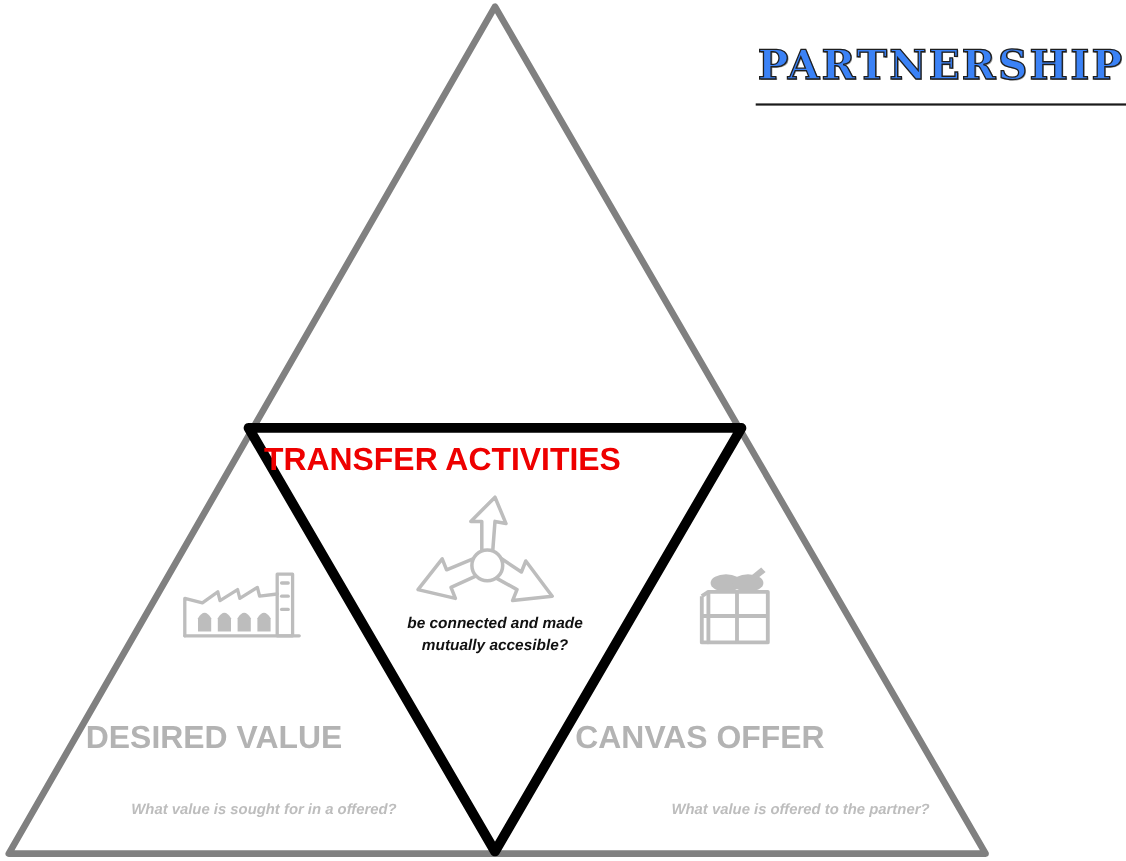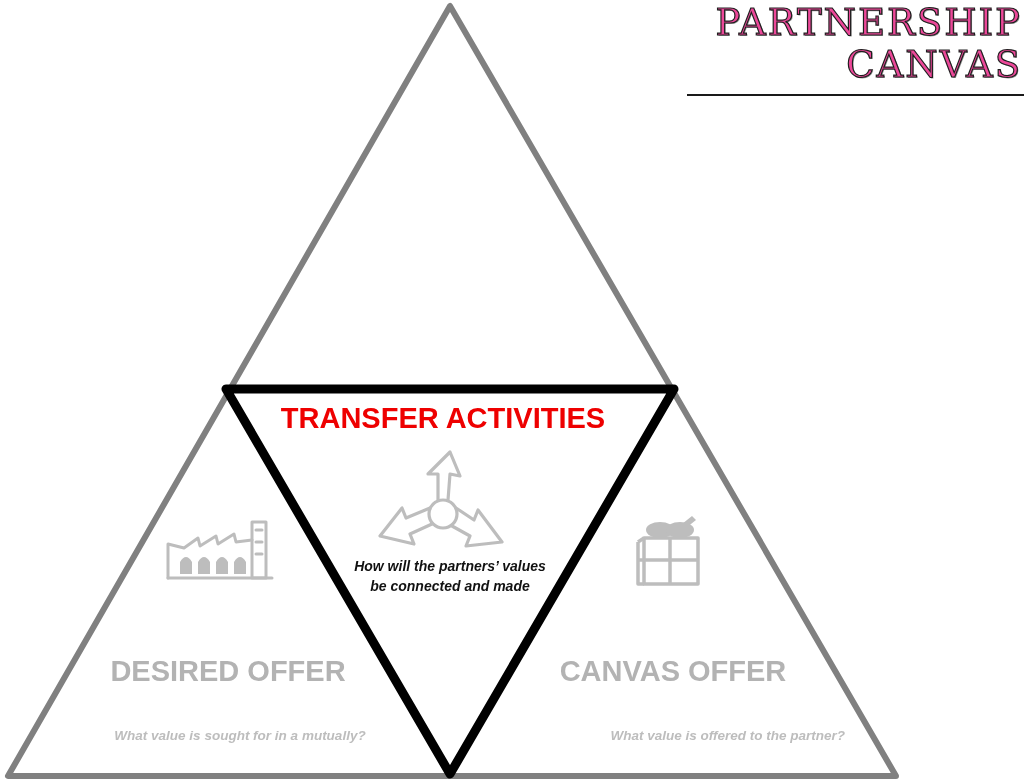--- a/index.html
+++ b/index.html
@@ -23,42 +23,42 @@
     }
     .title-block {
       position: absolute;
       right: 2px;
       top: 2px;
       width: 336px;
       text-align: right;
     }
     .title-line {
       font-family: "DejaVu Serif", "Liberation Serif", serif;
-      font-weight: normal;
+      font-weight: bold;
       font-size: 37px;
       line-height: 42px;
       letter-spacing: 2px;
-      color: #ec4899;
+      color: #3b82f6;
       -webkit-text-stroke: 1.2px #1e1e1e;
       text-shadow: 1px 1px 0 #9a9a9a;
       white-space: nowrap;
+      margin-top: 36px;
     }
     .title-underline {
       position: absolute;
       left: 687px;
       top: 94px;
       width: 337px;
       height: 2px;
       background: #1a1a1a;
     }
     .section-heading {
       position: absolute;
       font-weight: bold;
       white-space: nowrap;
-      text-align: center;
     }
     .transfer-heading {
       left: 240px;
       top: 402px;
       width: 406px;
       font-size: 29px;
       color: #ee0000;
       letter-spacing: 0px;
     }
     .desired-heading {
@@ -113,42 +113,41 @@
 
 <svg class="canvas-svg" viewBox="0 0 1024 783" xmlns="http://www.w3.org/2000/svg">
 
   <polygon points="450,6 8,776 896,776" fill="none" stroke="#808080" stroke-width="6" stroke-linejoin="round"></polygon>
 
   <polygon points="226,389 674,389 450,774" fill="none" stroke="#000000" stroke-width="9" stroke-linejoin="round"></polygon>
 </svg>
 
 <div class="title-block">
   <div class="title-line">PARTNERSHIP</div>
-  <div class="title-line">CANVAS</div>
 </div>
 <div class="title-underline"></div>
 
 <div class="section-heading transfer-heading">TRANSFER ACTIVITIES</div>
 
 <svg class="icon" style="left:370px; top:446px; width:140px; height:105px;" viewBox="0 0 140 105" xmlns="http://www.w3.org/2000/svg">
   <g fill="none" stroke="#bdbdbd" stroke-width="3.2" stroke-linejoin="round" stroke-linecap="round">
 
     <circle cx="73" cy="68" r="14"></circle>
 
     <path d="M68,54 L68,28 L58,28 L80,6 L90,30 L80,28 L78,54"></path>
 
     <path d="M60,62 L36,72 L32,62 L10,90 L44,98 L40,88 L62,78"></path>
 
     <path d="M86,62 L104,74 L108,64 L132,96 L96,100 L100,90 L82,80"></path>
   </g>
 </svg>
 
 <div class="question transfer-question">
-  <div>How will the partners’ values</div>
   <div>be connected and made</div>
+  <div>mutually accesible?</div>
 </div>
 
 <svg class="icon" style="left:164px; top:518px; width:110px; height:64px;" viewBox="0 0 110 64" xmlns="http://www.w3.org/2000/svg">
   <g fill="none" stroke="#bdbdbd" stroke-width="3" stroke-linejoin="round" stroke-linecap="round">
 
     <rect x="88" y="4" width="14" height="56"></rect>
     <line x1="92" y1="12" x2="98" y2="12"></line>
     <line x1="92" y1="24" x2="98" y2="24"></line>
     <line x1="92" y1="36" x2="98" y2="36"></line>
 
@@ -156,22 +155,22 @@
     <line x1="4" y1="60" x2="108" y2="60"></line>
   </g>
   <g fill="#bdbdbd">
     <path d="M16,56 L16,44 Q22,34 28,44 L28,56 Z"></path>
     <path d="M34,56 L34,44 Q40,34 46,44 L46,56 Z"></path>
     <path d="M52,56 L52,44 Q58,34 64,44 L64,56 Z"></path>
     <path d="M70,56 L70,44 Q76,34 82,44 L82,56 Z"></path>
   </g>
 </svg>
 
-<div class="section-heading desired-heading">DESIRED OFFER</div>
-<div class="question desired-question">What value is sought for in a mutually?</div>
+<div class="section-heading desired-heading">DESIRED VALUE</div>
+<div class="question desired-question">What value is sought for in a offered?</div>
 
 <svg class="icon" style="left:634px; top:512px; width:72px; height:76px;" viewBox="0 0 72 76" xmlns="http://www.w3.org/2000/svg">
   <g fill="#bdbdbd">
 
     <ellipse cx="26" cy="18" rx="14" ry="8"></ellipse>
     <ellipse cx="46" cy="18" rx="14" ry="8"></ellipse>
     <path d="M48,12 L58,4 L62,8 L52,16 Z"></path>
   </g>
   <g fill="none" stroke="#bdbdbd" stroke-width="3.5" stroke-linejoin="round">
 

